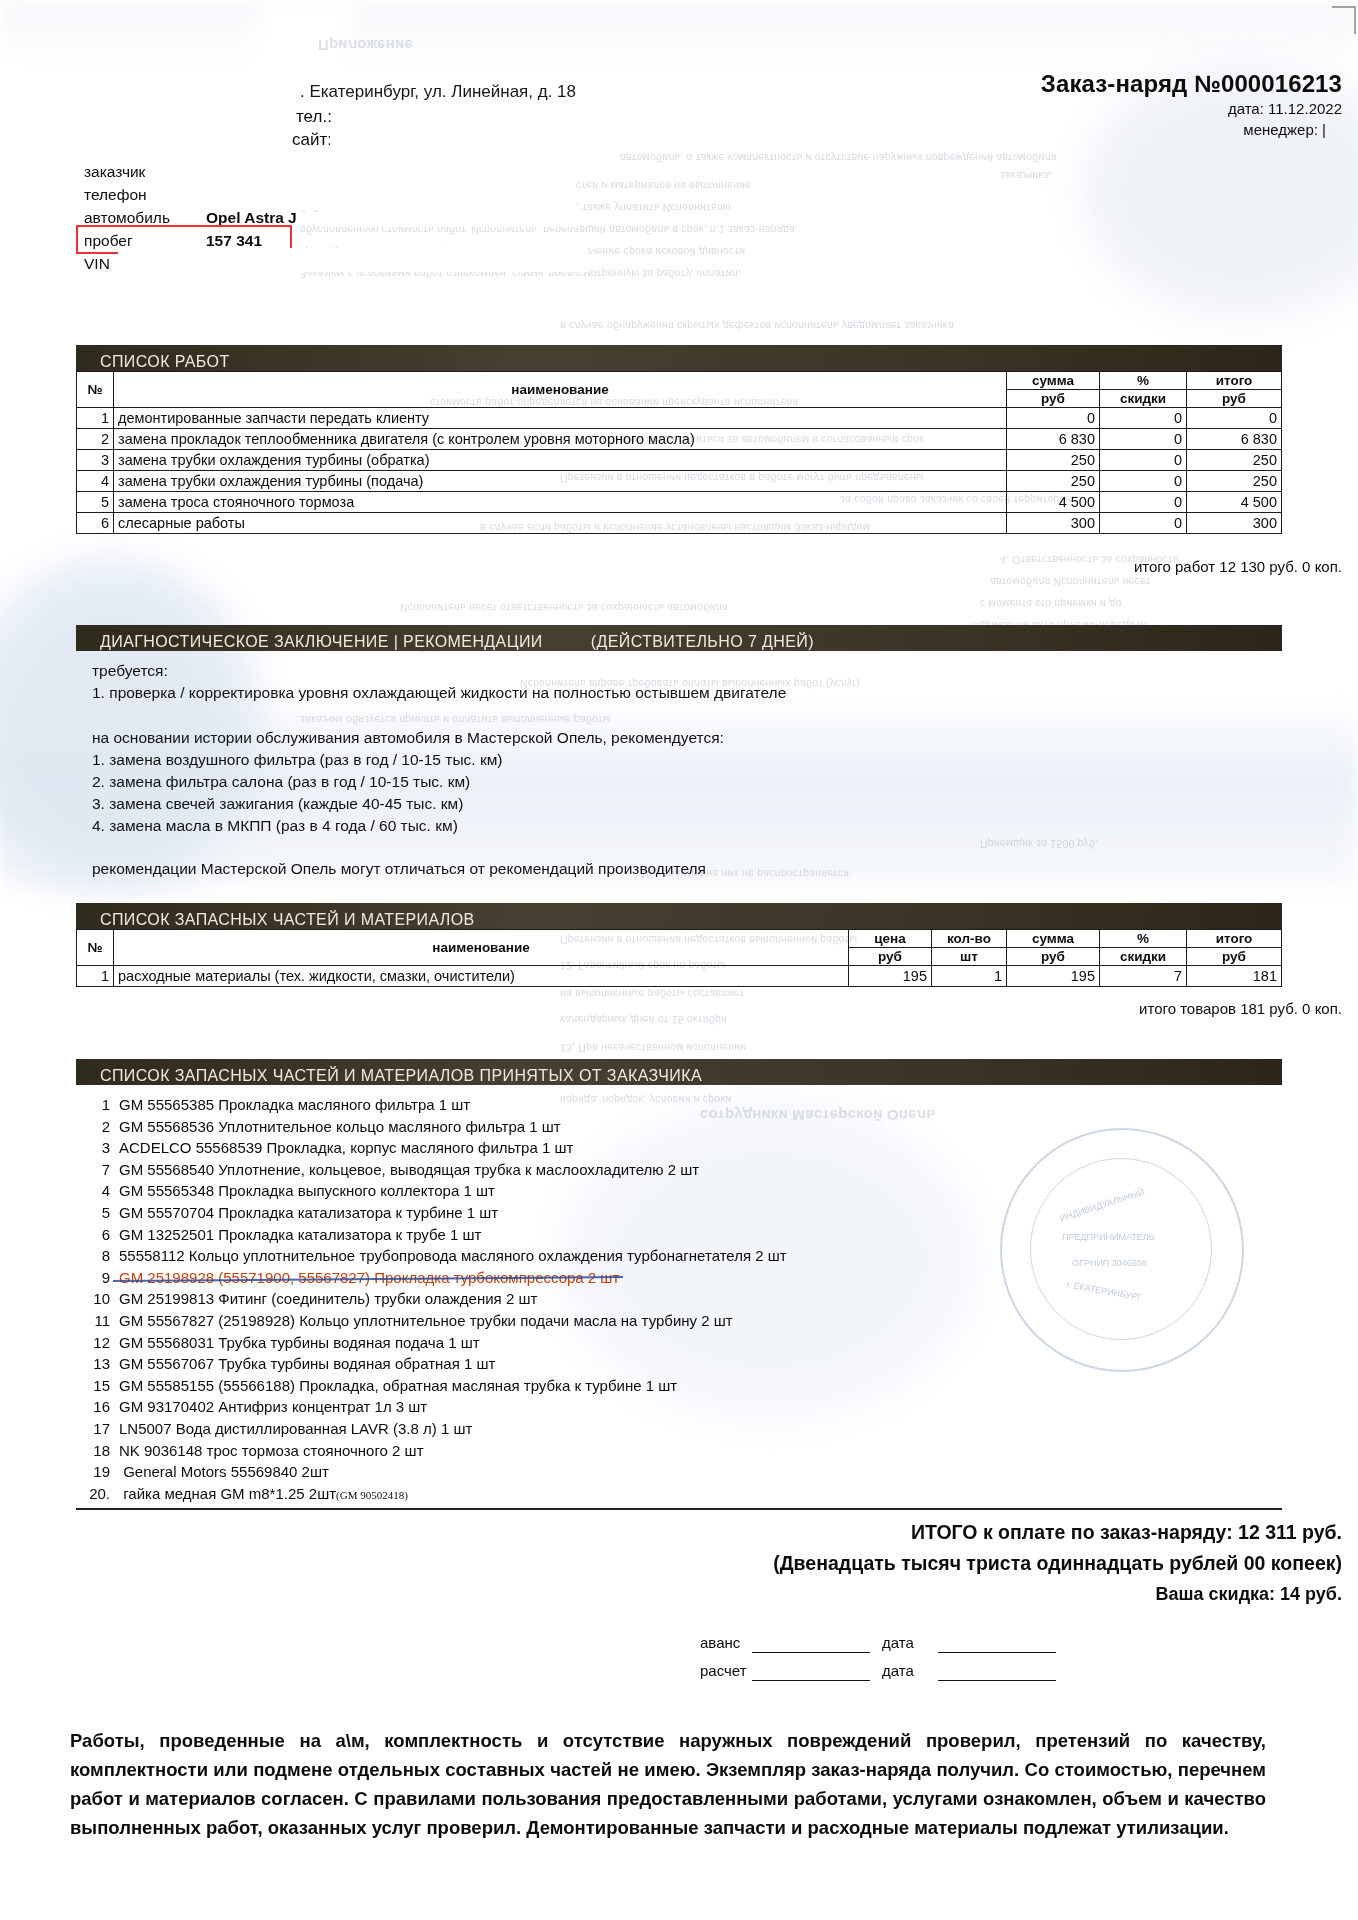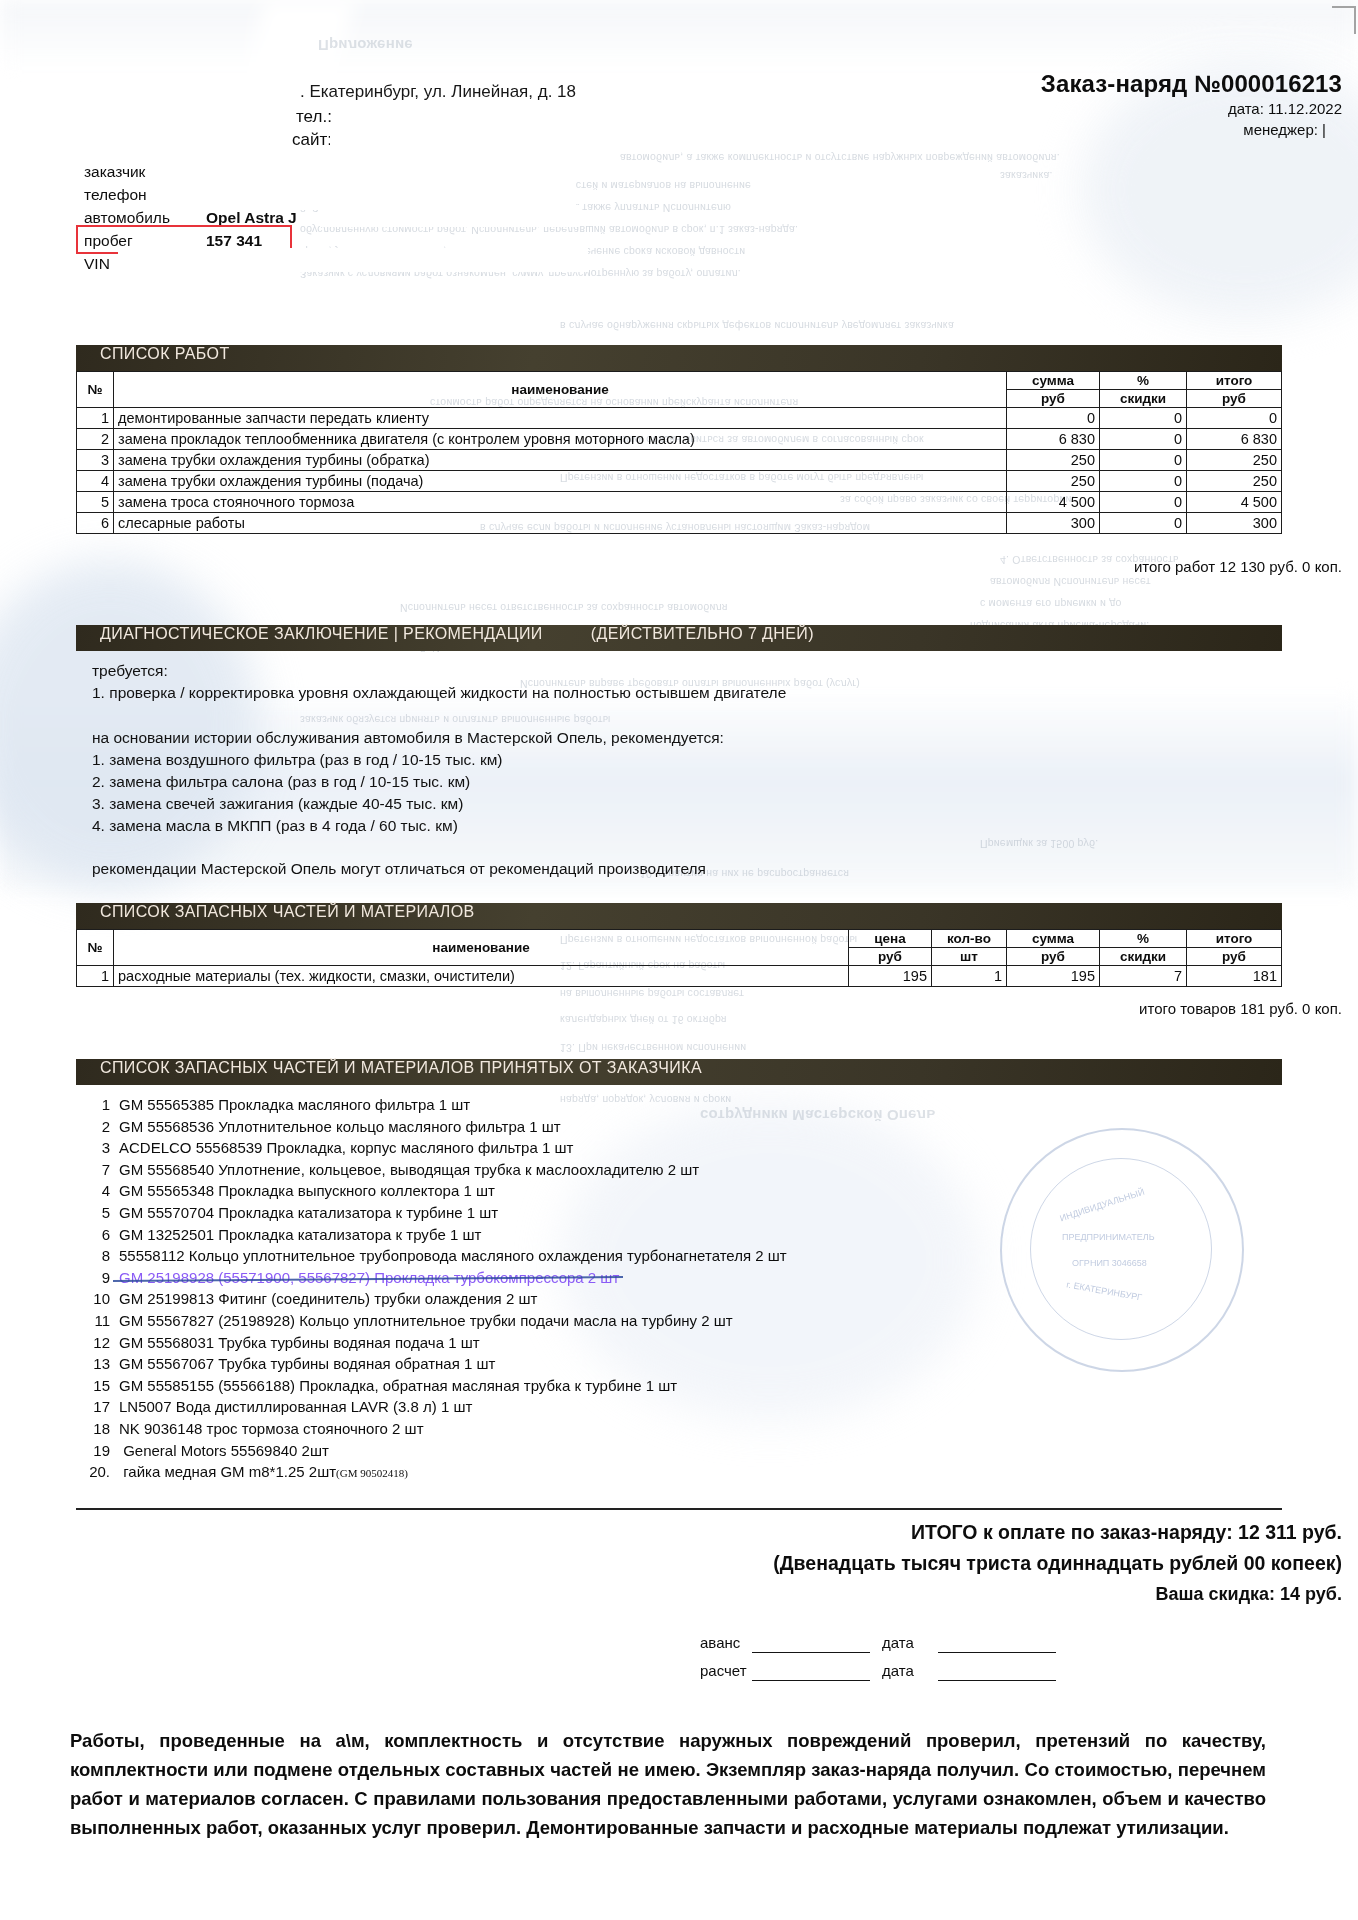--- a/index.html
+++ b/index.html
@@ -48,21 +48,21 @@
   .redbox{
     position:absolute;left:76px;top:225px;width:212px;height:25px;
     border:2px solid #e8333a;z-index:5;
   }
 
   
   .secbar{
     position:absolute;left:76px;width:1206px;height:26px;
     background:#3b3527;color:#f2e9df;
     font-size:16px;letter-spacing:.4px;
-    display:flex;align-items:flex-start;padding-left:24px;
+    display:flex;align-items:flex-end;padding-left:24px;
     box-sizing:border-box;
     background-image:linear-gradient(100deg,#2f2a1e 0%,#45402f 38%,#3a3527 70%,#2b2619 100%);
   }
   .secbar .alt{margin-left:48px;}
 
   
   table.grid{
     position:absolute;border-collapse:collapse;width:1206px;left:76px;
     font-size:14.5px;
   }
@@ -80,21 +80,21 @@
 
   .total-line{position:absolute;right:16px;font-size:15px;}
 
   
   .ftext{position:absolute;font-size:15.5px;line-height:21px;color:#111;}
 
   
   .plist{position:absolute;left:76px;top:1094px;font-size:15px;line-height:21.6px;}
   .plist .row{white-space:nowrap;position:relative;}
   .plist .idx{display:inline-block;width:34px;text-align:right;padding-right:9px;}
-  .plist .strike{position:relative;color:#8b5cf6;}
+  .plist .strike{position:relative;color:#c2410c;}
   .plist .strike:after{
     content:"";position:absolute;left:-6px;right:-4px;top:52%;
     height:2px;background:#2d4b9c;opacity:.85;transform:rotate(-.45deg);
   }
   .plist .sub{font-size:11px;font-family:Liberation Serif, serif;}
 
   hr.rule{position:absolute;left:76px;width:1206px;border:0;border-top:2px solid #222;margin:0;}
 
   .grand{position:absolute;right:16px;font-weight:bold;}
   .g1{font-size:19.5px;top:1521px;}
@@ -335,20 +335,21 @@
     <div class="row"><span class="idx">4</span><span>GM 55565348 Прокладка выпускного коллектора 1   шт</span></div>
     <div class="row"><span class="idx">5</span><span>GM 55570704 Прокладка катализатора к турбине    1  шт</span></div>
     <div class="row"><span class="idx">6</span><span>GM 13252501 Прокладка катализатора к трубе 1   шт</span></div>
     <div class="row"><span class="idx">8</span><span>55558112 Кольцо уплотнительное трубопровода масляного охлаждения турбонагнетателя  2   шт</span></div>
     <div class="row"><span class="idx">9</span><span class="strike">GM 25198928  (55571900, 55567827) Прокладка турбокомпрессора   2   шт</span></div>
     <div class="row"><span class="idx">10</span><span>GM 25199813 Фитинг (соединитель) трубки олаждения   2   шт</span></div>
     <div class="row"><span class="idx">11</span><span>GM 55567827 (25198928) Кольцо уплотнительное трубки подачи масла на турбину 2   шт</span></div>
     <div class="row"><span class="idx">12</span><span>GM 55568031 Трубка турбины водяная подача   1   шт</span></div>
     <div class="row"><span class="idx">13</span><span>GM 55567067 Трубка турбины водяная обратная 1   шт</span></div>
     <div class="row"><span class="idx">15</span><span>GM 55585155 (55566188) Прокладка, обратная масляная трубка к турбине    1   шт</span></div>
+    <div class="row"><span class="idx">16</span><span>GM 93170402 Антифриз концентрат 1л  3   шт</span></div>
     <div class="row"><span class="idx">17</span><span>LN5007 Вода дистиллированная LAVR  (3.8 л)  1   шт</span></div>
     <div class="row"><span class="idx">18</span><span>NK 9036148 трос тормоза стояночного 2   шт</span></div>
     <div class="row"><span class="idx">19</span><span>  General Motors 55569840 2шт</span></div>
     <div class="row"><span class="idx">20.</span><span>  гайка медная GM m8*1.25  2шт</span><span class="sub">(GM 90502418)</span></div>
   </div>
 
   <hr class="rule" style="top:1508px;">
 
   <div class="grand g1">ИТОГО к оплате по заказ-наряду: 12 311 руб.</div>
   <div class="grand g2">(Двенадцать тысяч триста одиннадцать рублей 00 копеек)</div>

